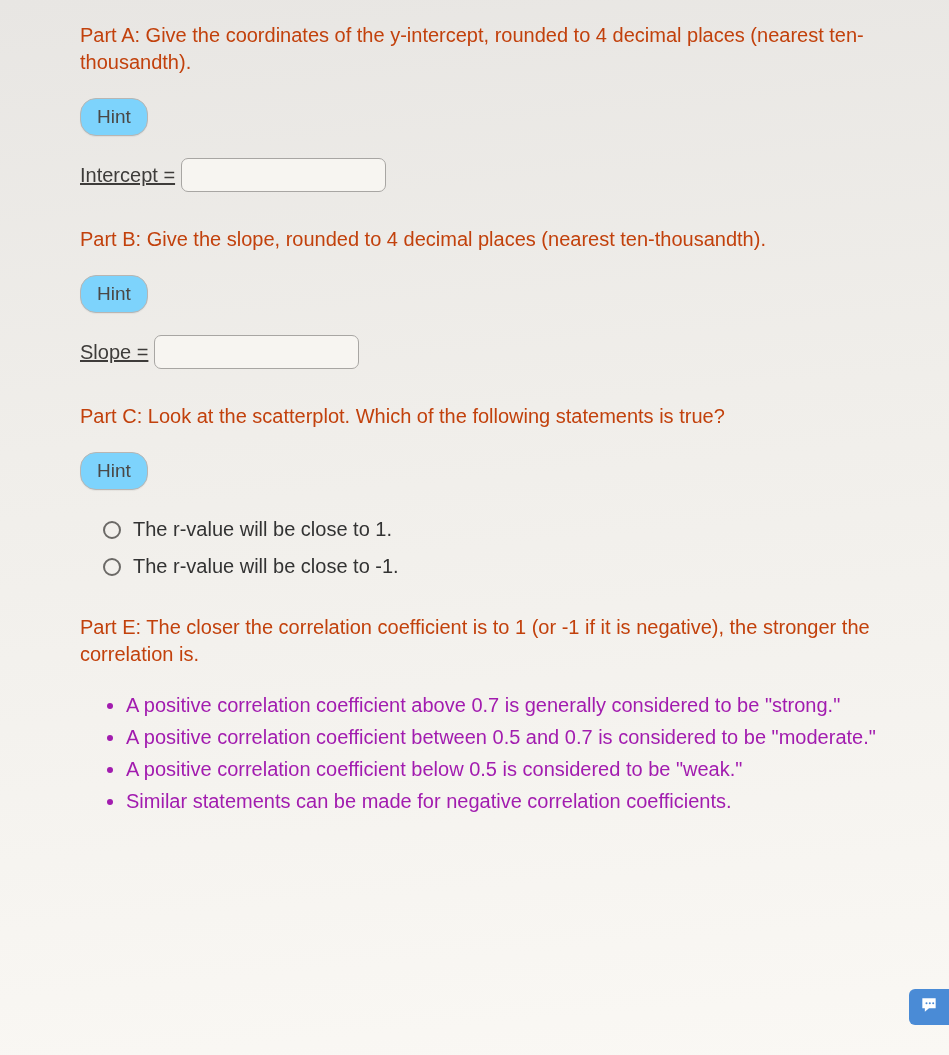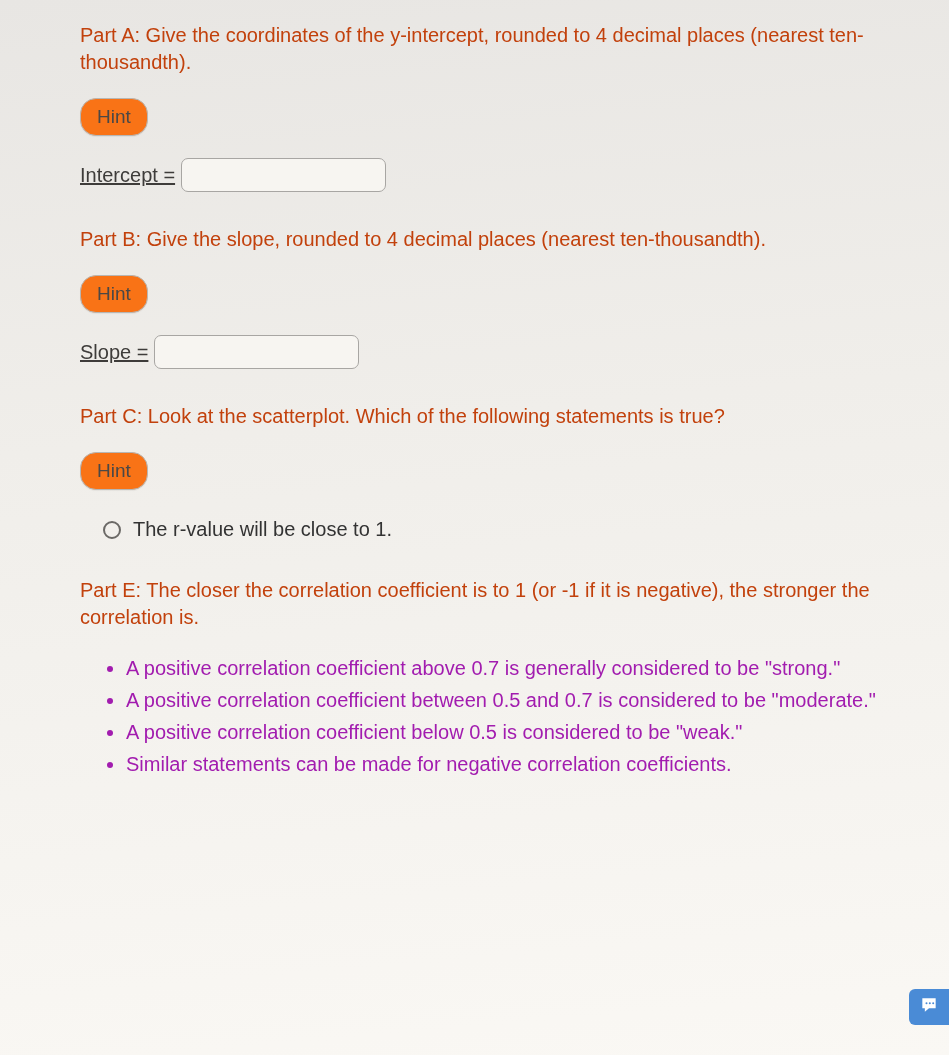--- a/index.html
+++ b/index.html
@@ -20,21 +20,21 @@
     margin-bottom: 34px;
   }
   .prompt {
     font-size: 20px;
     line-height: 1.35;
     color: #c2410c;
     margin-bottom: 22px;
   }
   .hint-btn {
     display: inline-block;
-    background: #f97316;
+    background: #7dd3fc;
     border: 1px solid #b8b6b3;
     border-radius: 16px;
     padding: 7px 16px;
     font-size: 19px;
     color: #4a4846;
     cursor: pointer;
     margin-bottom: 22px;
     box-shadow: 0 1px 1px rgba(0,0,0,0.05);
   }
   .field-row {
@@ -122,20 +122,24 @@
   </div>
 
   <div class="part" style="margin-bottom:36px;">
     <div class="prompt">Part C: Look at the scatterplot. Which of the following statements is true?</div>
     <button class="hint-btn">Hint</button>
     <div class="options">
       <label class="option">
         <input type="radio" name="partc" class="radio" style="">
         <span>The r-value will be close to 1.</span>
       </label>
+      <label class="option">
+        <input type="radio" name="partc" class="radio" style="">
+        <span>The r-value will be close to -1.</span>
+      </label>
     </div>
   </div>
 
 
   <div class="part">
     <div class="prompt">Part E: The closer the correlation coefficient is to 1 (or -1 if it is negative), the stronger the correlation is.</div>
     <ul class="bullets">
       <li>A positive correlation coefficient above 0.7 is generally considered to be "strong."</li>
       <li>A positive correlation coefficient between 0.5 and 0.7 is considered to be "moderate."</li>
       <li>A positive correlation coefficient below 0.5 is considered to be "weak."</li>

